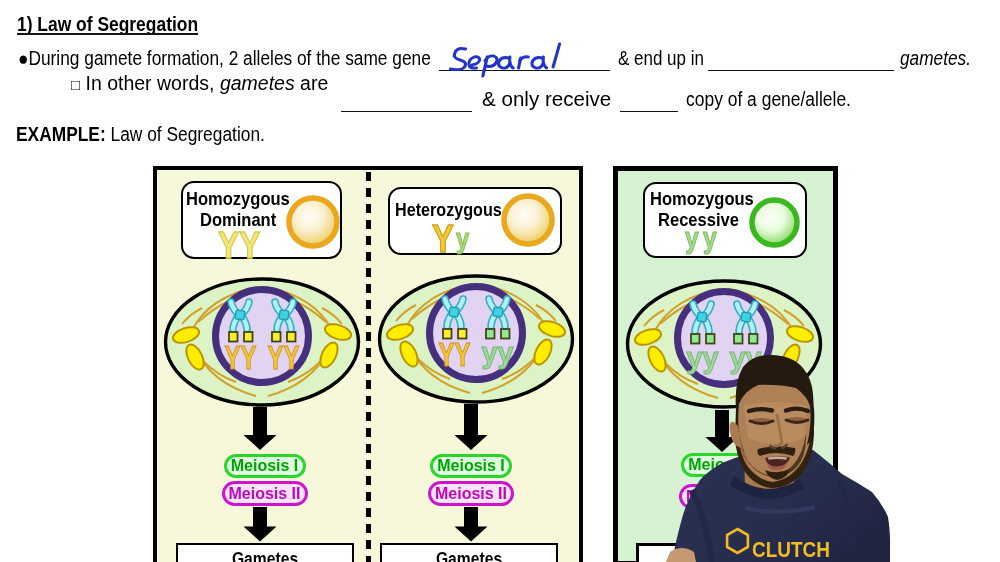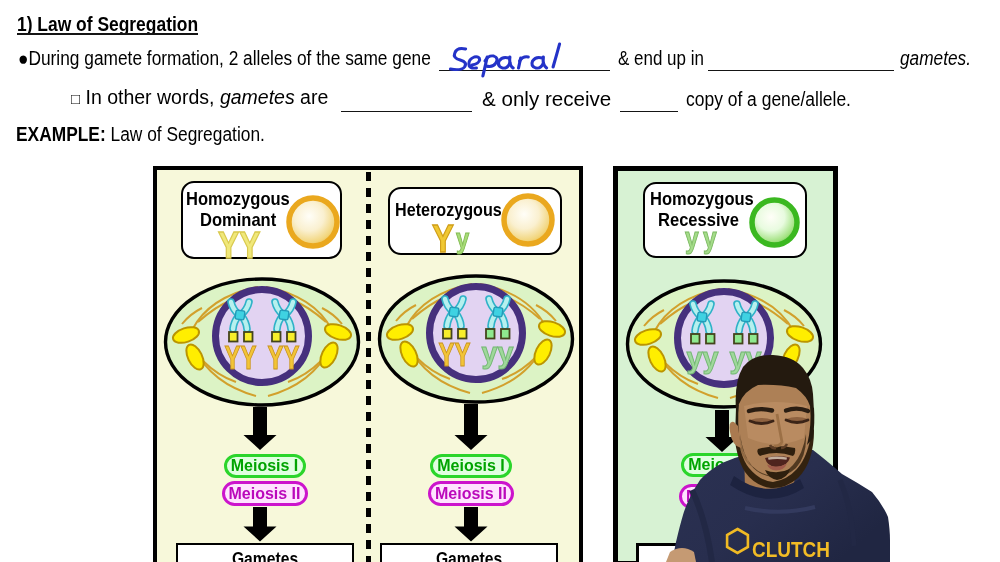--- a/index.html
+++ b/index.html
@@ -1,20 +1,20 @@
 <!DOCTYPE html>
 <html><head><meta charset="utf-8"><style>html,body{margin:0;padding:0;}body{width:1000px;height:562px;position:relative;overflow:hidden;background:#fff;font-family:"Liberation Sans",sans-serif;color:#000;}.abs{position:absolute;}</style></head><body>
 <div style="position:absolute;left:17px;top:11.6px;font-size:21px;line-height:23.5px;white-space:pre;transform-origin:0 0;transform:scaleX(0.83);font-weight:bold;">1) Law of Segregation</div>
 <div style="position:absolute;left:17px;top:33.2px;width:181px;height:2.2px;background:#151515;"></div>
 <div style="position:absolute;left:18px;top:48.4px;font-size:19.5px;line-height:21.8px;white-space:pre;transform-origin:0 0;transform:scaleX(0.888);">●During gamete formation, 2 alleles of the same gene</div>
 <div style="position:absolute;left:439px;top:69.5px;width:171px;height:1.7px;background:#151515;"></div>
 <div style="position:absolute;left:618px;top:48.4px;font-size:19.5px;line-height:21.8px;white-space:pre;transform-origin:0 0;transform:scaleX(0.87);">&amp; end up in</div>
 <div style="position:absolute;left:708px;top:69.5px;width:186px;height:1.7px;background:#151515;"></div>
 <div style="position:absolute;left:900px;top:48.4px;font-size:19.5px;line-height:21.8px;white-space:pre;transform-origin:0 0;transform:scaleX(0.885);"><i>gametes.</i></div>
-<div style="position:absolute;left:71px;top:84px;font-size:19.5px;line-height:27px;white-space:pre;transform-origin:0 0;transform:scaleX(1.0);"><span style="font-size:15px">□</span> In other words, <i>gametes</i> are</div>
+<div style="position:absolute;left:71px;top:72px;font-size:19.5px;line-height:22px;white-space:pre;transform-origin:0 0;transform:scaleX(1.0);"><span style="font-size:15px">□</span> In other words, <i>gametes</i> are</div>
 <div style="position:absolute;left:341px;top:110.5px;width:131px;height:1.7px;background:#151515;"></div>
 <div style="position:absolute;left:482px;top:89.4px;font-size:19.5px;line-height:21.8px;white-space:pre;transform-origin:0 0;transform:scaleX(1.055);">&amp; only receive</div>
 <div style="position:absolute;left:620px;top:110.5px;width:58px;height:1.7px;background:#151515;"></div>
 <div style="position:absolute;left:686px;top:89.4px;font-size:19.5px;line-height:21.8px;white-space:pre;transform-origin:0 0;transform:scaleX(0.895);">copy of a gene/allele.</div>
 <div style="position:absolute;left:15.6px;top:124.2px;font-size:19.5px;line-height:21.8px;white-space:pre;transform-origin:0 0;transform:scaleX(0.89);"><b>EXAMPLE:</b> Law of Segregation.</div>
 <svg class="abs" style="left:444px;top:40px" width="130" height="42" viewBox="0 0 130 42">
 <g fill="none" stroke="#2433c8" stroke-width="2.9" stroke-linecap="round" stroke-linejoin="round" transform="scale(1.08,1)">
 <path d="M 20,9 Q 12,7 10,13 Q 8,18 15,20 Q 22,22 19,27 Q 16,31 6,29"></path>
 <path d="M 26,25 Q 32,24 33,20 Q 33,16 28,17 Q 23,19 23,24 Q 23,29 30,28"></path>
 <path d="M 40,17 Q 38,27 36,36"></path>

